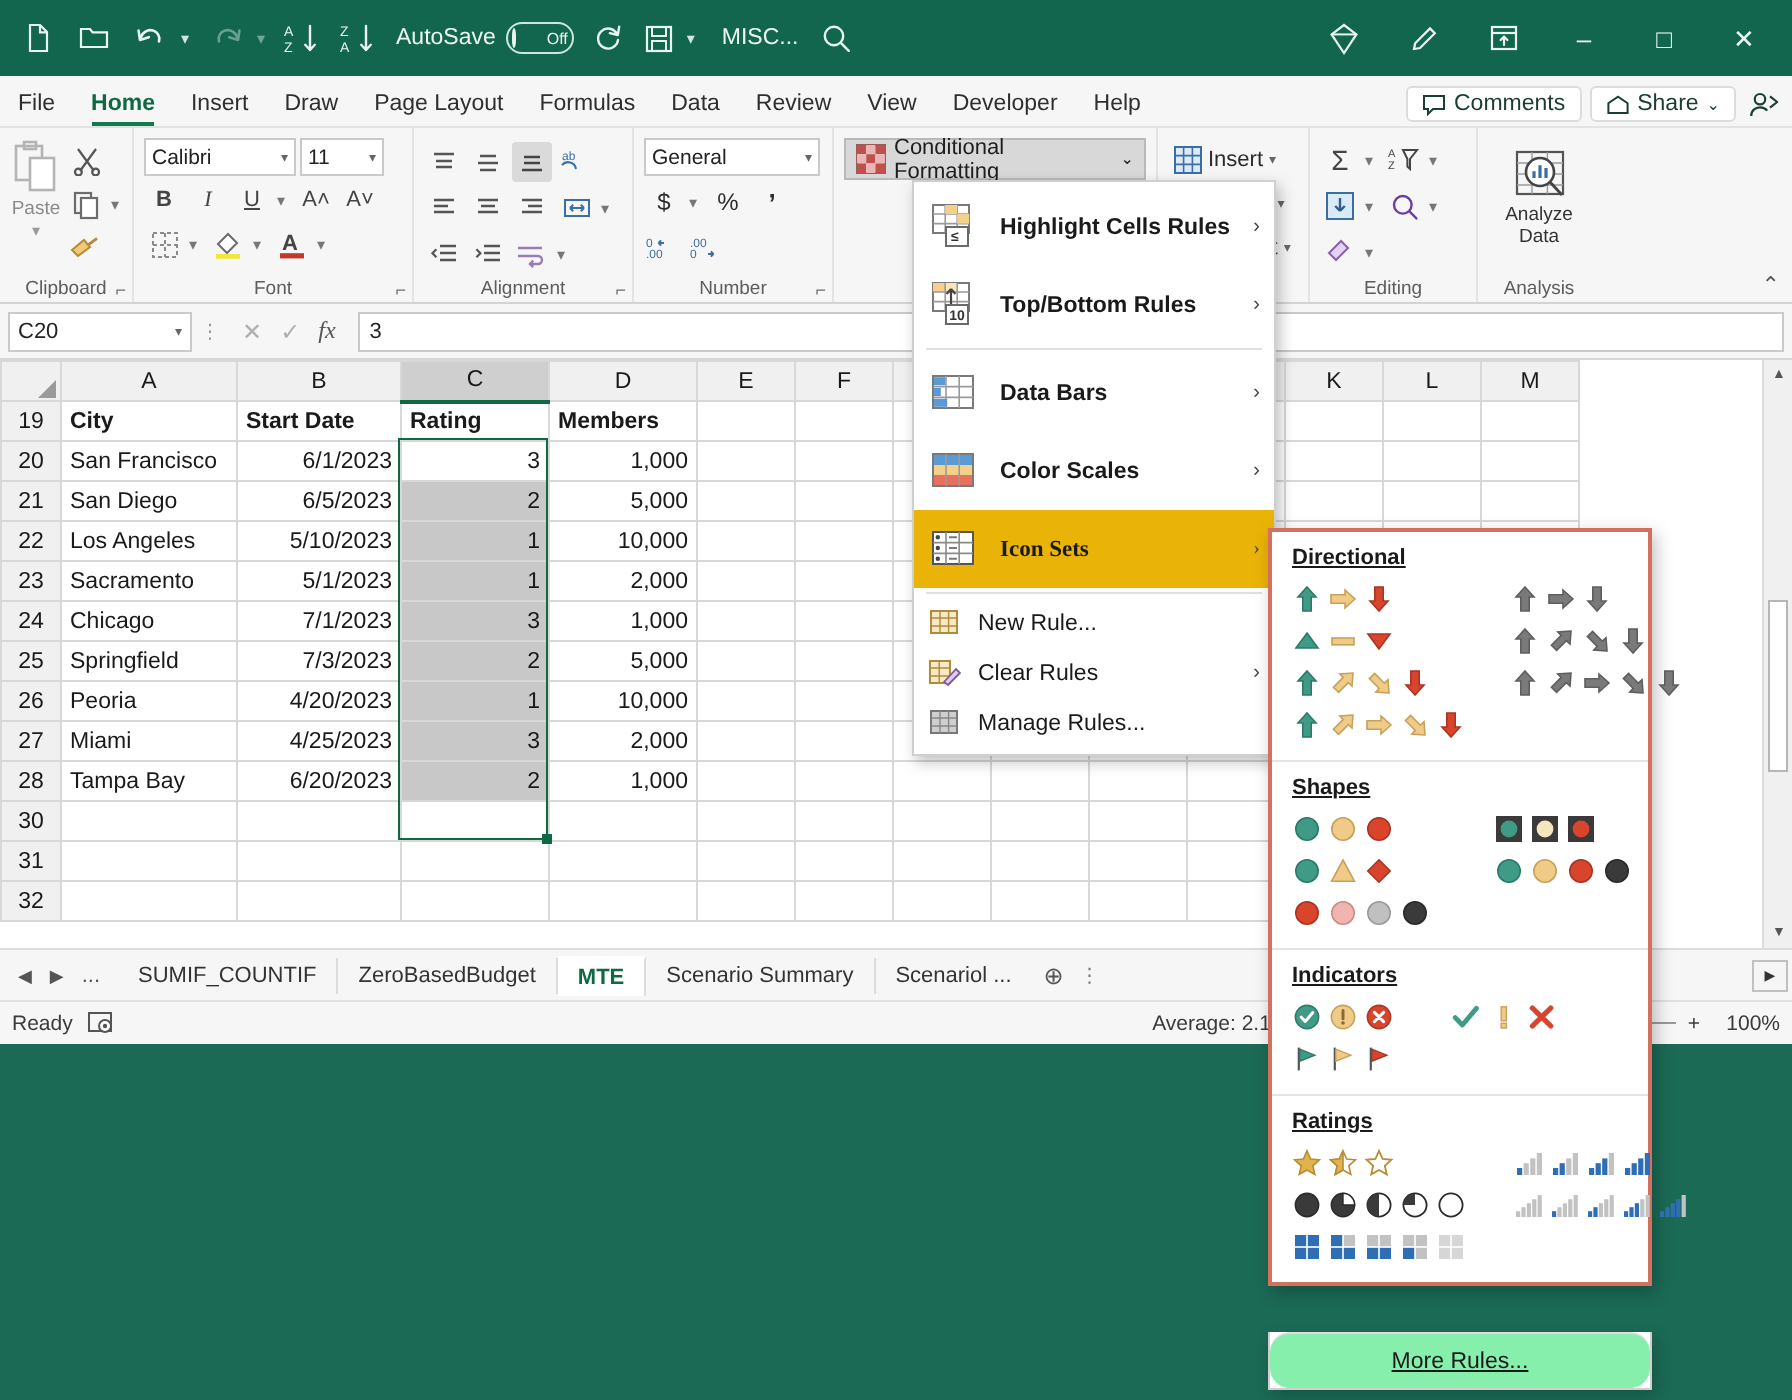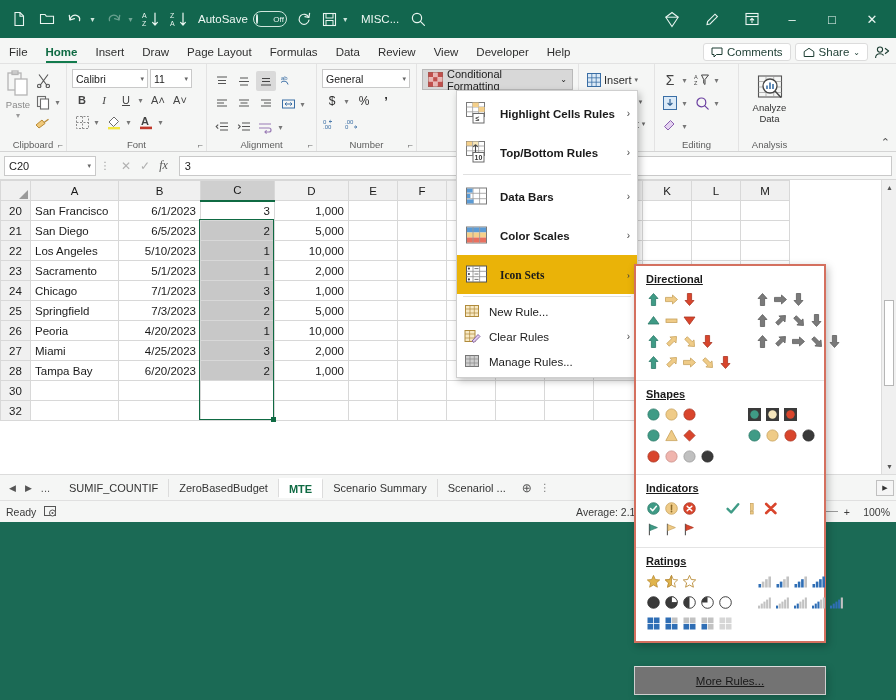--- a/index.html
+++ b/index.html
@@ -186,21 +186,21 @@
   }
   .isec{padding:7px 10px 9px;}
   .isec + .isec{border-top:1px solid #e4e4e4;}
   .istitle{font-size:11px;font-weight:bold;color:#1a1a1a;margin-bottom:5px;text-decoration:underline;}
   .isetrows{display:flex;}
   .iscol{display:flex;flex-direction:column;gap:3px;}
   .iscol.right{margin-left:22px;}
   .iset{display:flex;gap:3px;align-items:center;height:18px;}
   .morerules{
     border-top:1px solid #dcdcdc;height:28px;display:flex;align-items:center;justify-content:center;
-    font-size:11.5px;color:#1a1a1a;background:#737373;
+    font-size:11.5px;color:#1a1a1a;background:#86efac;border-radius:10px;
   }
   .mrwrap{
     position:absolute;left:634px;top:666px;width:192px;background:#fff;border:1px solid #cfcfcf;
     border-top:none;box-shadow:2px 3px 8px rgba(0,0,0,.2);z-index:45;
   }
   svg{display:block;}
 </style>
 </head>
 <body>
 
@@ -696,20 +696,36 @@
       <th class="colh" style="width:49px">F</th>
       <th class="colh" style="width:49px">G</th>
       <th class="colh" style="width:49px">H</th>
       <th class="colh" style="width:49px">I</th>
       <th class="colh" style="width:49px">J</th>
       <th class="colh" style="width:49px">K</th>
       <th class="colh" style="width:49px">L</th>
       <th class="colh" style="width:49px">M</th>
     </tr>
 
+    <tr>
+      <th class="rowh">19</th>
+      <td class="b">City</td>
+      <td class="b">Start Date</td>
+      <td class="b">Rating</td>
+      <td class="b">Members</td>
+      <td></td>
+          <td></td>
+          <td></td>
+          <td></td>
+          <td></td>
+          <td></td>
+          <td></td>
+          <td></td>
+          <td></td>
+    </tr>
 
     <tr>
       <th class="rowh">20</th>
       <td>San Francisco</td>
       <td class="num">6/1/2023</td>
       <td class="num">3</td>
       <td class="num">1,000</td>
       <td></td>
           <td></td>
           <td></td>
@@ -853,20 +869,36 @@
           <td></td>
           <td></td>
           <td></td>
           <td></td>
           <td></td>
     </tr>
 
 
     <tr>
       <th class="rowh">30</th>
+      <td></td>
+          <td></td>
+          <td></td>
+          <td></td>
+          <td></td>
+          <td></td>
+          <td></td>
+          <td></td>
+          <td></td>
+          <td></td>
+          <td></td>
+          <td></td>
+          <td></td>
+    </tr>
+    <tr>
+      <th class="rowh">31</th>
       <td></td>
           <td></td>
           <td></td>
           <td></td>
           <td></td>
           <td></td>
           <td></td>
           <td></td>
           <td></td>
           <td></td>

